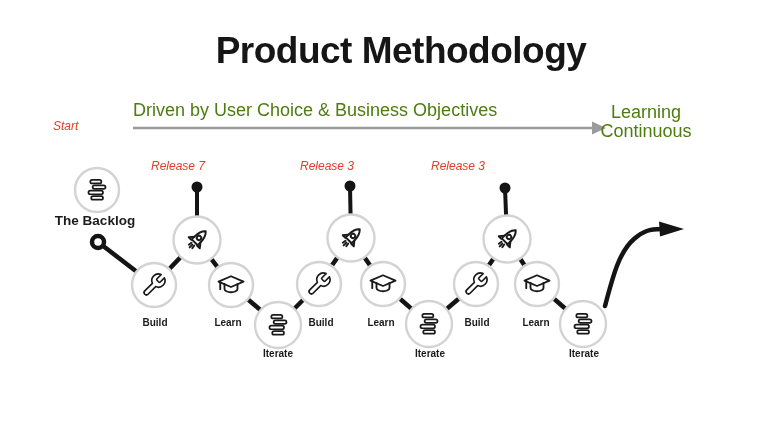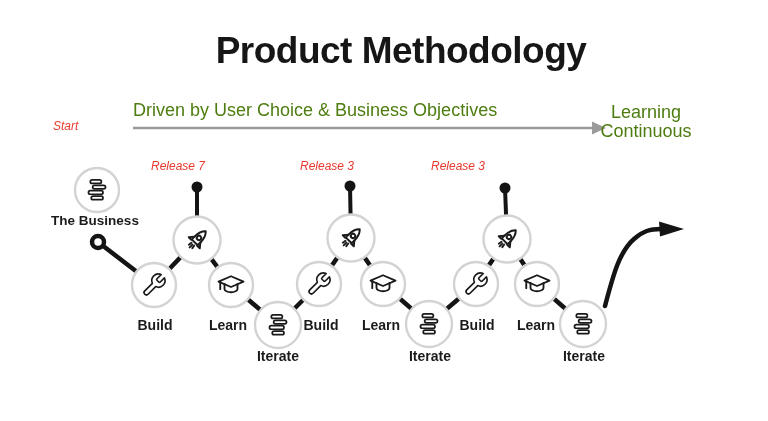--- a/index.html
+++ b/index.html
@@ -4,21 +4,21 @@
 <style>
   html,body{margin:0;padding:0;background:#fff;}
   .stage{position:relative;width:768px;height:421px;background:#ffffff;overflow:hidden;
          font-family:"Liberation Sans",sans-serif;}
   .abs{position:absolute;}
   .title{margin:0;position:absolute;top:30px;left:0;width:768px;box-sizing:border-box;
          padding-left:34px;text-align:center;font-size:37px;font-weight:700;color:#161616;
          letter-spacing:-0.5px;}
   .caption{color:#4d7c0f;font-size:18px;font-weight:500;}
   .red-label{font-style:italic;color:#e8392e;font-size:12px;font-weight:500;text-align:left;}
-  .node-label{font-weight:700;color:#1b1b1b;font-size:14px;text-align:center;width:90px;}
+  .node-label{font-weight:700;color:#1b1b1b;font-size:10px;text-align:center;width:90px;}
   .backlog-label{font-weight:700;color:#1b1b1b;font-size:13.5px;text-align:center;width:90px;}
   .endcap{line-height:19px;text-align:center;width:110px;}
   .driver{white-space:nowrap;}
   svg .edge{stroke:#141414;stroke-width:4.5;stroke-linecap:round;}
   svg .stem{stroke:#141414;stroke-width:4;stroke-linecap:round;}
   svg .node{fill:#ffffff;stroke:#d3d3d3;stroke-width:2.4;}
   svg .icon{stroke:#1a1a1a;fill:none;stroke-width:1.5;stroke-linecap:round;stroke-linejoin:round;}
 </style>
 </head>
 <body>
@@ -157,21 +157,21 @@
 
   <div class="abs caption endcap" style="left:591px;top:103px;">
     <div>Learning</div>
     <div>Continuous</div>
   </div>
 
   <div class="abs red-label" style="left:151px;top:159px;width:100px;">Release 7</div>
   <div class="abs red-label" style="left:300px;top:159px;width:100px;">Release 3</div>
   <div class="abs red-label" style="left:431px;top:159px;width:100px;">Release 3</div>
 
-  <div class="abs backlog-label" style="left:50px;top:213px;">The Business</div>
+  <div class="abs backlog-label" style="left:50px;top:213px;">The Backlog</div>
 
   <div class="abs node-label" style="left:110px;top:317px;">Build</div>
   <div class="abs node-label" style="left:183px;top:317px;">Learn</div>
   <div class="abs node-label" style="left:233px;top:348px;">Iterate</div>
 
   <div class="abs node-label" style="left:276px;top:317px;">Build</div>
   <div class="abs node-label" style="left:336px;top:317px;">Learn</div>
   <div class="abs node-label" style="left:385px;top:348px;">Iterate</div>
 
   <div class="abs node-label" style="left:432px;top:317px;">Build</div>

